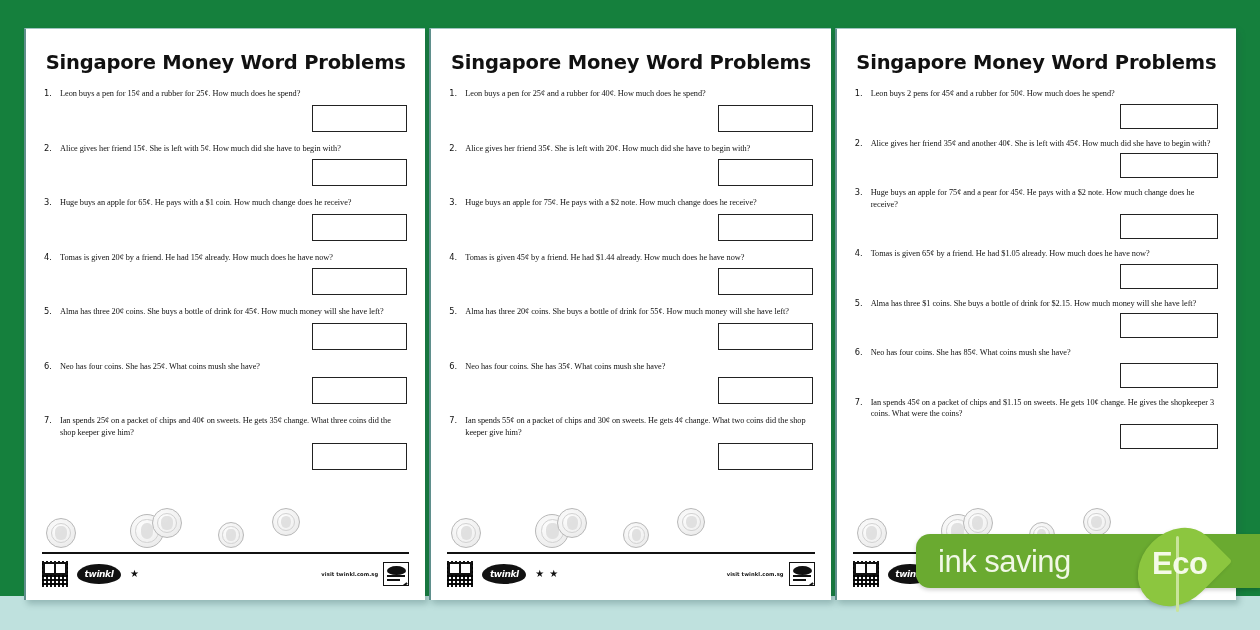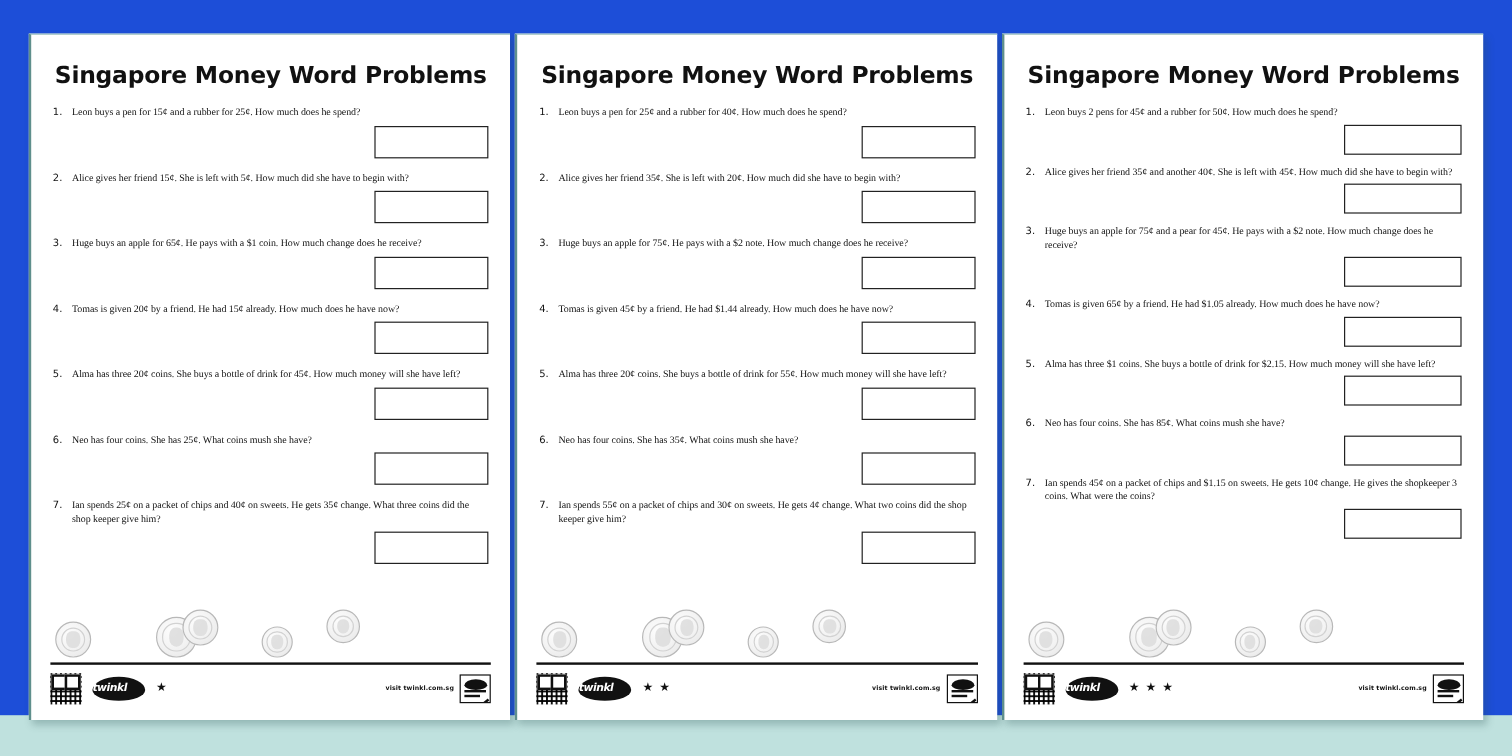--- a/index.html
+++ b/index.html
@@ -8,21 +8,21 @@
     width: 1260px; height: 630px;
     overflow: hidden;
     background: #bfe1de;
     font-family: "Liberation Sans", sans-serif;
   }
 
   #stage {
     position: relative;
     width: 1260px;
     height: 596px;
-    background: #1d4ed8;
+    background: #15803d;
   }
 
   
   .sheets {
     position: absolute;
     top: 28px;
     left: 24px;
     width: 1212px;
     height: 572px;
     display: flex;
@@ -168,20 +168,21 @@
   .twinkl-logo {
     margin-left: 9px;
     width: 44px;
     height: 20px;
     flex: 0 0 44px;
     background: #111;
     border-radius: 50% 50% 50% 50% / 55% 55% 45% 45%;
     position: relative;
     display: flex;
     align-items: center;
+    justify-content: center;
   }
   .twinkl-logo span {
     color: #fff;
     font-family: "DejaVu Sans", sans-serif;
     font-weight: bold;
     font-style: italic;
     font-size: 9px;
     letter-spacing: -0.4px;
   }
 
@@ -582,14 +583,21 @@
           <div class="visit-logo">
             <div class="blob"></div>
             <div class="line1"></div>
             <div class="line2"></div>
             <div class="slash"></div>
           </div>
         </div>
       </div>
     </div>
 
+  <div class="eco-badge">
+    <div class="eco-bar"></div>
+    <div class="eco-text">ink saving</div>
+    <div class="eco-leaf"></div>
+    <div class="eco-vein"></div>
+    <div class="eco-eco">Eco</div>
+  </div>
 
 </div>
 
 </body></html>

